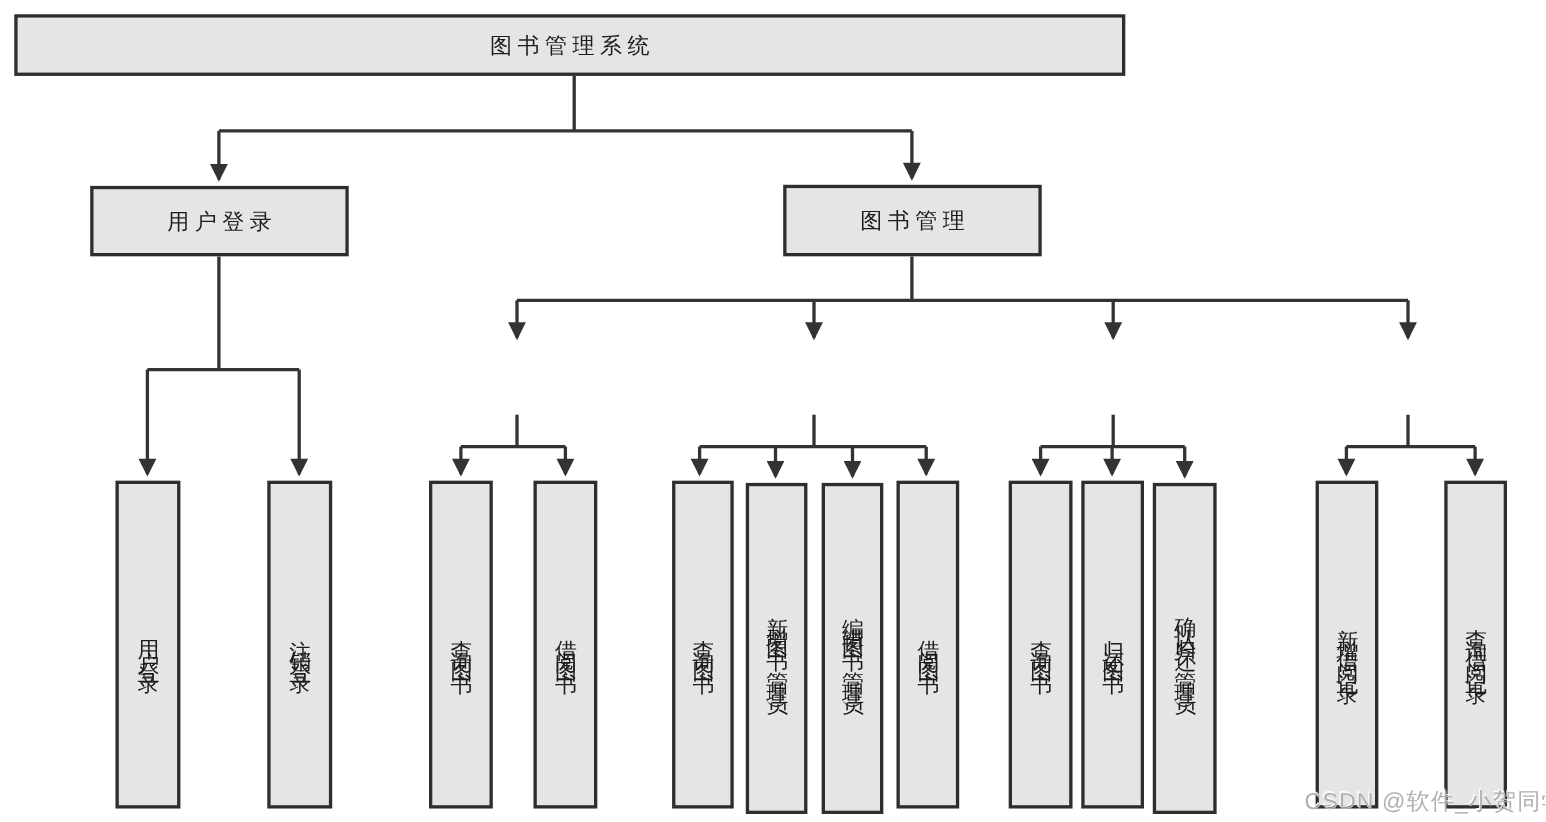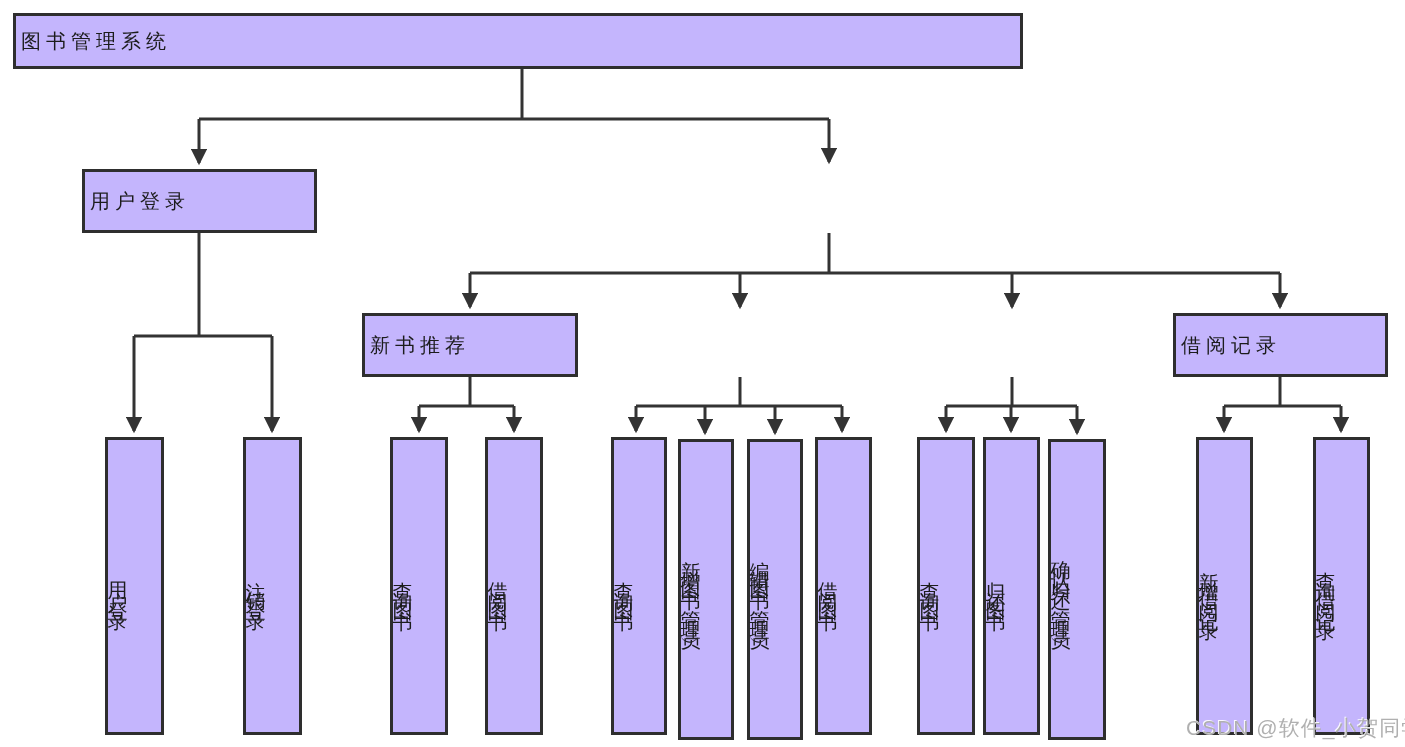--- a/index.html
+++ b/index.html
@@ -2,22 +2,22 @@
 <html><head>
 <meta charset="utf-8">
 <style>
   html,body{margin:0;padding:0;background:#ffffff;}
   #canvas{
     position:relative;width:1405px;height:747px;background:#ffffff;overflow:hidden;
     font-family:"Liberation Sans", sans-serif;
   }
   #wires{position:absolute;left:0;top:0;}
   .box{
-    position:absolute;background:#c4b5fd;border:3px solid #2e2e2e;
-    display:flex;align-items:center;box-sizing:border-box;
+    position:absolute;background:#e5e5e5;border:3px solid #2e2e2e;
+    display:flex;align-items:center;justify-content:center;box-sizing:border-box;
     z-index:2;
   }
   .lbl{
     font-size:20px;color:#1c1c1c;letter-spacing:5px;white-space:nowrap;
     text-indent:5px; 
   }
   .vbox .lbl{
     writing-mode:vertical-rl;text-orientation:mixed;
     letter-spacing:10px;text-indent:0;white-space:normal;line-height:1;
   }
@@ -83,27 +83,24 @@
     </g>
   </svg>
 
   <div class="box" style="left:13px;top:13px;width:1010px;height:56px">
     <span class="lbl">图书管理系统</span>
   </div>
 
   <div class="box" style="left:82px;top:169px;width:235px;height:64px">
     <span class="lbl">用户登录</span>
   </div>
+  <div class="box" style="left:712px;top:168px;width:235px;height:65px">
+    <span class="lbl">图书管理</span>
+  </div>
 
-  <div class="box" style="left:362px;top:313px;width:216px;height:64px">
-    <span class="lbl">新书推荐</span>
-  </div>
-  <div class="box" style="left:1173px;top:313px;width:215px;height:64px">
-    <span class="lbl">借阅记录</span>
-  </div>
 
   <div class="box vbox" style="left:105px;top:437px;width:59px;height:298px">
     <span class="lbl">用户登录</span>
   </div>
   <div class="box vbox" style="left:243px;top:437px;width:59px;height:298px">
     <span class="lbl">注销登录</span>
   </div>
 
   <div class="box vbox" style="left:390px;top:437px;width:58px;height:298px">
     <span class="lbl">查询图书</span>

